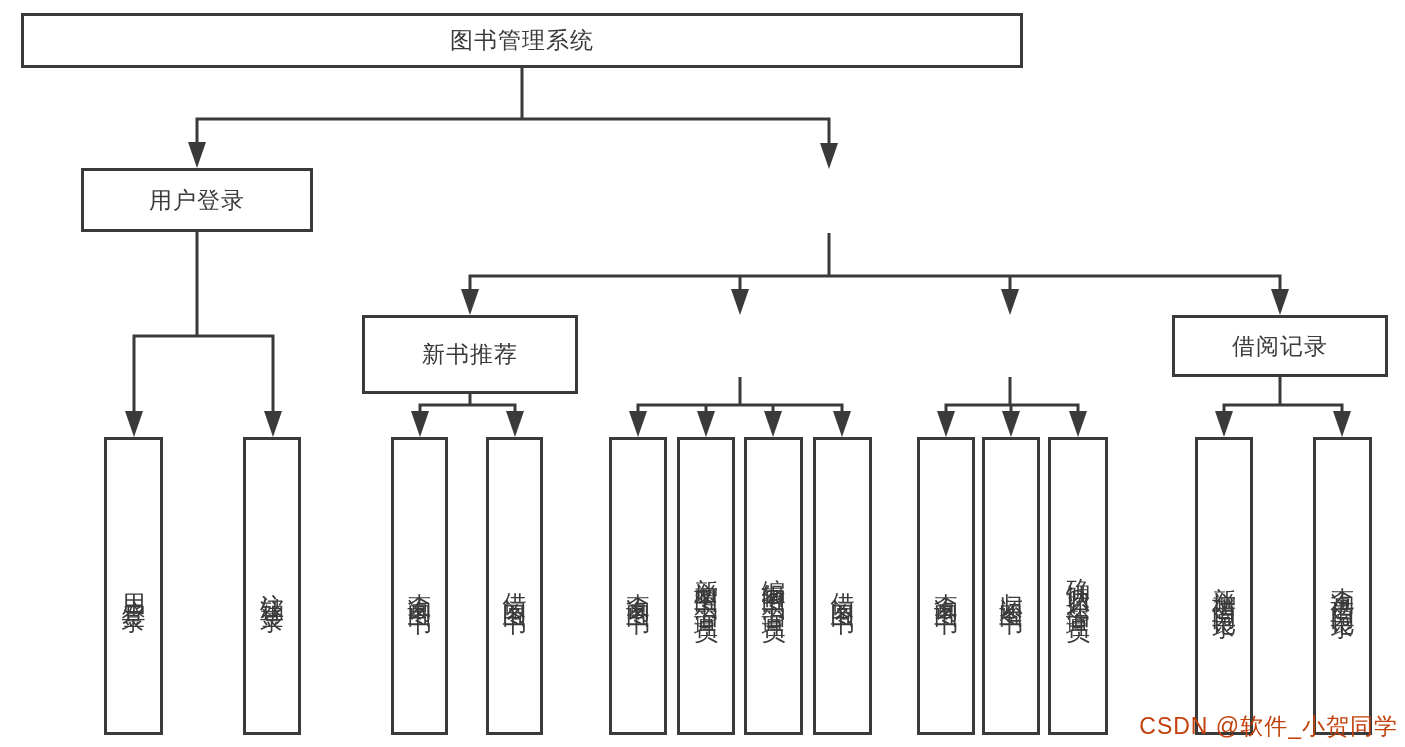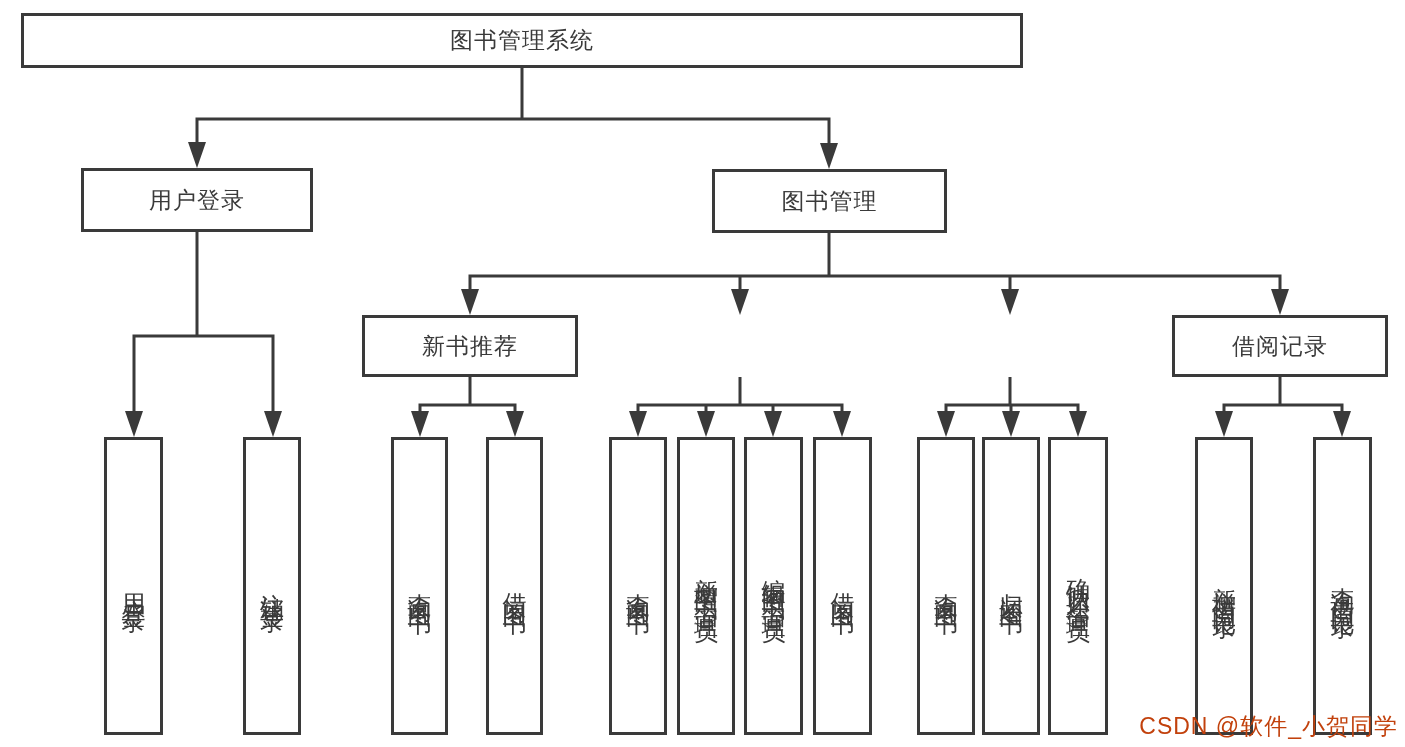--- a/index.html
+++ b/index.html
@@ -108,25 +108,22 @@
     </g>
   </svg>
 
   <div class="hbox" style="left:21px; top:13px; width:1002px; height:55px;">
     <span>图书管理系统</span>
   </div>
 
   <div class="hbox" style="left:81px; top:168px; width:232px; height:64px;">
     <span>用户登录</span>
   </div>
-  <div class="hbox" style="left:712px; top:169px; width:235px; height:64px;">
-    <span>图书管理</span>
-  </div>
 
-  <div class="hbox" style="left:362px; top:315px; width:216px; height:62px;font-family:Liberation Serif, serif;">
+  <div class="hbox" style="left:362px; top:315px; width:216px; height:79px;font-family:Liberation Serif, serif;">
     <span>新书推荐</span>
   </div>
   <div class="hbox" style="left:1172px; top:315px; width:216px; height:62px;">
     <span>借阅记录</span>
   </div>
 
   <div class="vbox" style="left:104px; width:59px;">
     <span class="vtext">用户登录</span>
   </div>
   <div class="vbox" style="left:243px; width:58px;">

